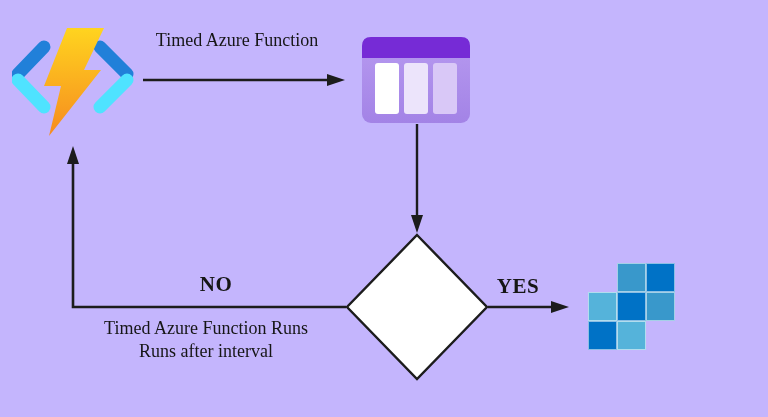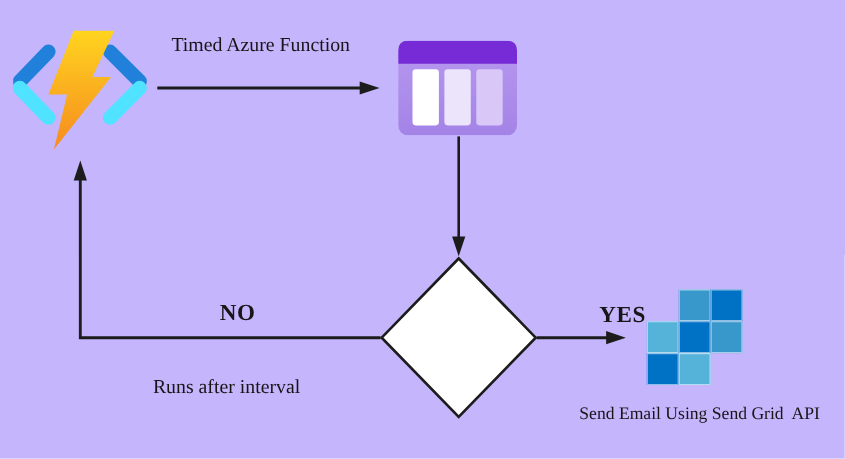--- a/index.html
+++ b/index.html
@@ -101,20 +101,20 @@
       <div class="sg-cell filled" style="background: rgb(0, 114, 198);"></div>
       <div class="sg-cell filled" style="background: rgb(57, 152, 203);"></div>
       <div class="sg-cell filled" style="background: rgb(0, 114, 198);"></div>
       <div class="sg-cell filled" style="background: rgb(85, 179, 218);"></div>
       <div class="sg-cell"></div>
     </div>
 
   <div class="lbl" style="left:237px; top:30px;">Timed Azure Function</div>
 
 
-  <div class="lbl bold" style="left:518px; top:274px;margin-left:48px;">YES</div>
+  <div class="lbl bold" style="left:518px; top:274px;">YES</div>
 
   <div class="lbl bold" style="left:204px; top:272px;margin-left:12px;">NO</div>
+  <div class="lbl" style="left:206px; top:318px;">Timed Azure Function Runs</div>
   <div class="lbl" style="left:206px; top:341px;">Runs after interval</div>
 
-  <div class="lbl caption" style="left:636px; top:368px;">Send Email Using Send Grid  API</div>
 
 </div>
 
 </body></html>

